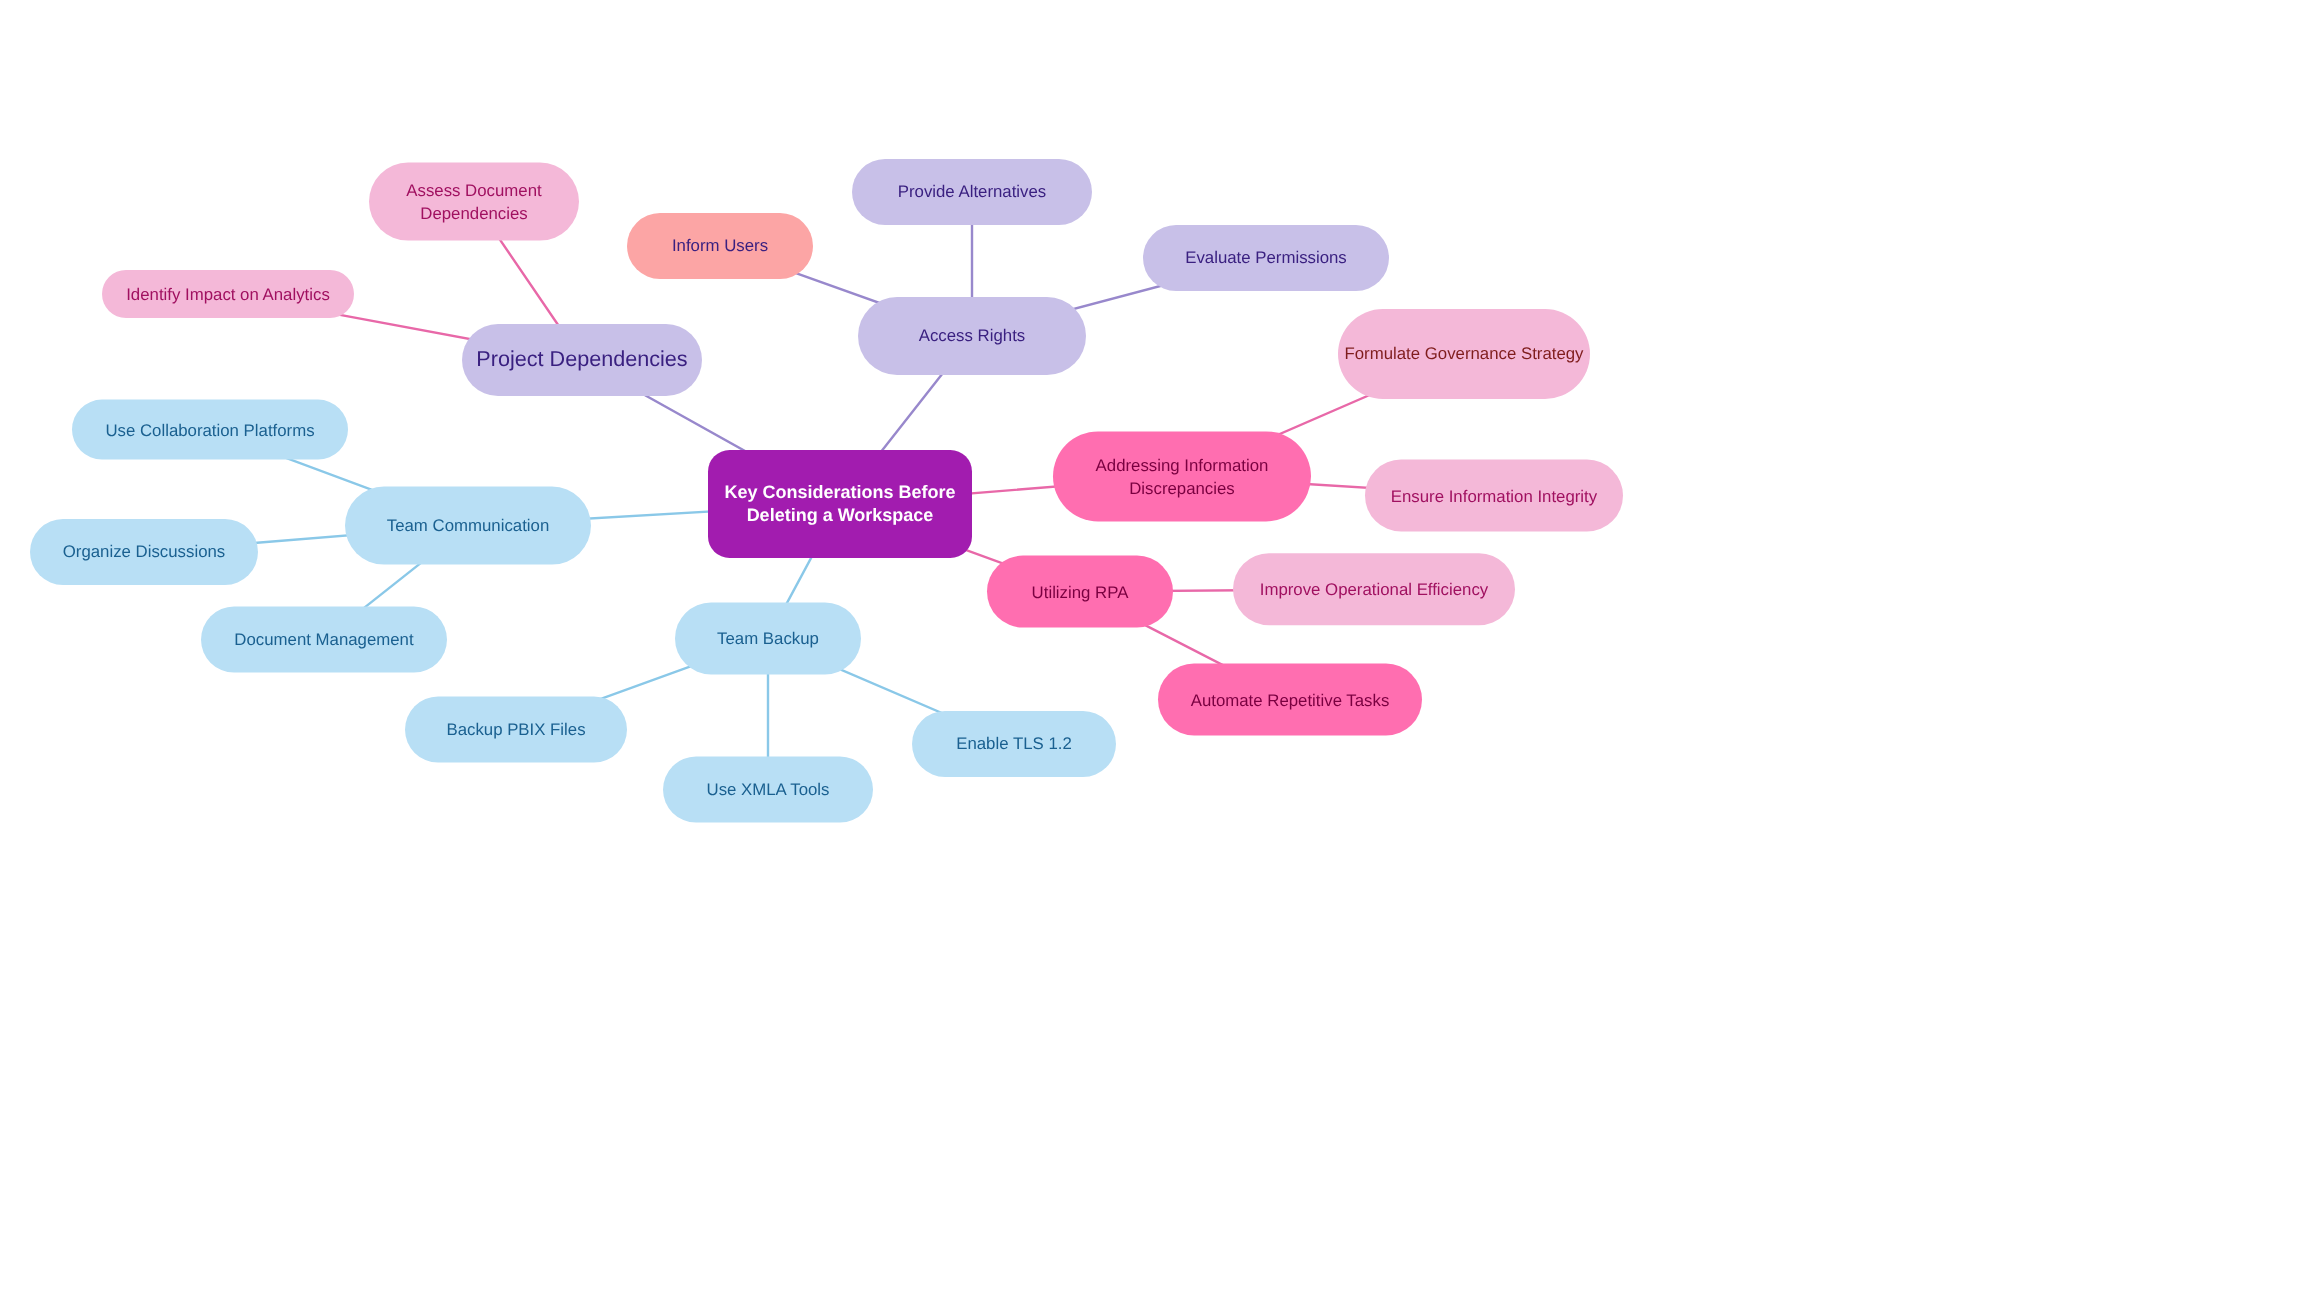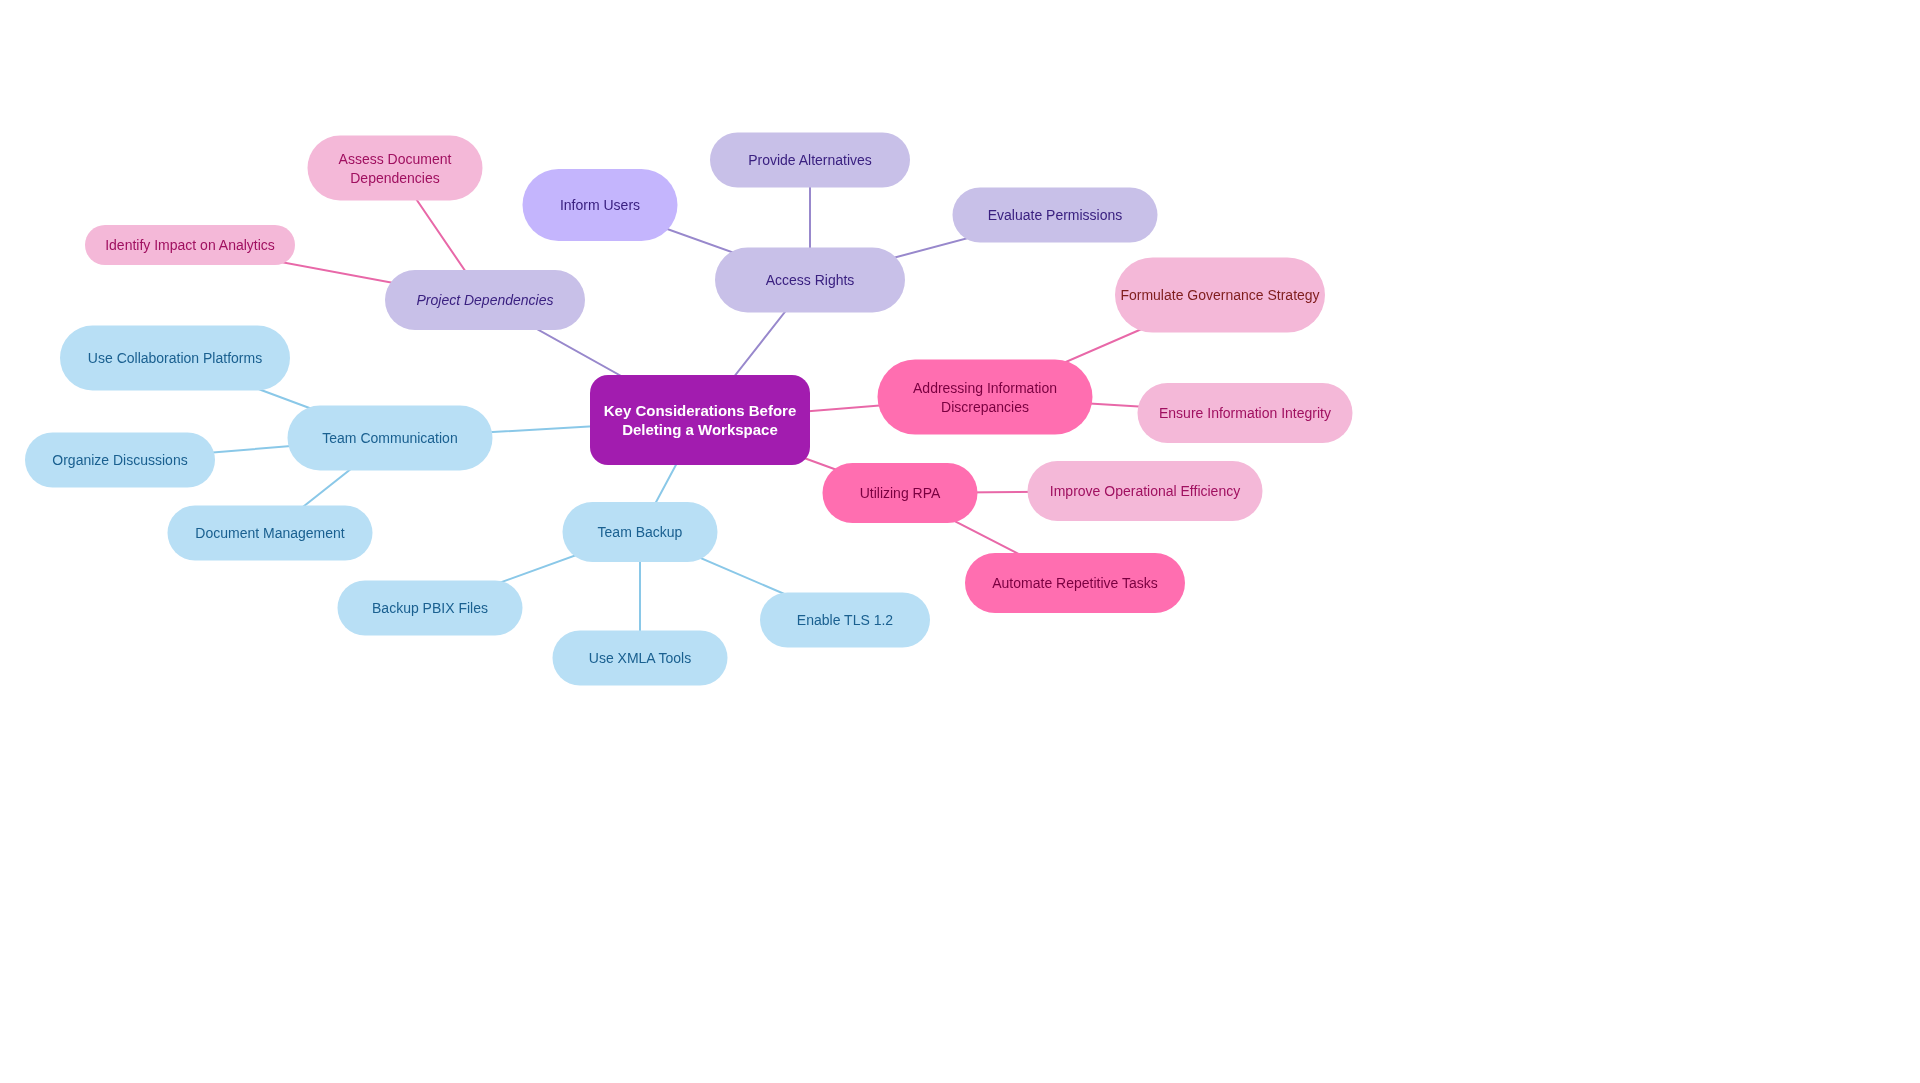--- a/index.html
+++ b/index.html
@@ -75,39 +75,39 @@
 <div id="mindmap">
     <div class="node node-center" style="left: 700px; top: 420px; width: 220px; height: 90px;">
       <span class="node-text">Key Considerations Before Deleting a Workspace</span>
     </div>
     <div class="node" style="left: 810px; top: 280px; width: 190px; height: 65px; background: rgb(200, 192, 232); color: rgb(58, 32, 128);">
       <span class="node-text" style="font-size:14px;font-weight:500;">Access Rights</span>
     </div>
     <div class="node" style="left: 810px; top: 160px; width: 200px; height: 55px; background: rgb(200, 192, 232); color: rgb(58, 32, 128);">
       <span class="node-text" style="font-size:14px;font-weight:500;">Provide Alternatives</span>
     </div>
-    <div class="node" style="left: 600px; top: 205px; width: 155px; height: 72px; background: #c4b5fd; color: rgb(58, 32, 128);">
+    <div class="node" style="left: 600px; top: 205px; width: 155px; height: 55px; background: #fca5a5; color: rgb(58, 32, 128);">
       <span class="node-text" style="font-size:14px;font-weight:500;">Inform Users</span>
     </div>
     <div class="node" style="left: 1055px; top: 215px; width: 205px; height: 55px; background: rgb(200, 192, 232); color: rgb(58, 32, 128);">
       <span class="node-text" style="font-size:14px;font-weight:500;">Evaluate Permissions</span>
     </div>
     <div class="node" style="left: 485px; top: 300px; width: 200px; height: 60px; background: rgb(200, 192, 232); color: rgb(58, 32, 128);">
-      <span class="node-text" style="font-size:14px;font-weight:500;font-style:italic;">Project Dependencies</span>
+      <span class="node-text" style="font-size:18px;font-weight:500;">Project Dependencies</span>
     </div>
     <div class="node" style="left: 395px; top: 168px; width: 175px; height: 65px; background: rgb(244, 184, 216); color: rgb(160, 16, 96);">
       <span class="node-text" style="font-size:14px;font-weight:500;">Assess Document Dependencies</span>
     </div>
     <div class="node" style="left: 190px; top: 245px; width: 210px; height: 40px; background: rgb(244, 184, 216); color: rgb(160, 16, 96);">
       <span class="node-text" style="font-size:14px;font-weight:500;">Identify Impact on Analytics</span>
     </div>
     <div class="node" style="left: 390px; top: 438px; width: 205px; height: 65px; background: rgb(184, 223, 245); color: rgb(26, 96, 144);">
       <span class="node-text" style="font-size:14px;font-weight:500;">Team Communication</span>
     </div>
-    <div class="node" style="left: 175px; top: 358px; width: 230px; height: 65px; background: rgb(184, 223, 245); color: rgb(26, 96, 144);">
+    <div class="node" style="left: 175px; top: 358px; width: 230px; height: 50px; background: rgb(184, 223, 245); color: rgb(26, 96, 144);">
       <span class="node-text" style="font-size:14px;font-weight:500;">Use Collaboration Platforms</span>
     </div>
     <div class="node" style="left: 120px; top: 460px; width: 190px; height: 55px; background: rgb(184, 223, 245); color: rgb(26, 96, 144);">
       <span class="node-text" style="font-size:14px;font-weight:500;">Organize Discussions</span>
     </div>
     <div class="node" style="left: 270px; top: 533px; width: 205px; height: 55px; background: rgb(184, 223, 245); color: rgb(26, 96, 144);">
       <span class="node-text" style="font-size:14px;font-weight:500;">Document Management</span>
     </div>
     <div class="node" style="left: 640px; top: 532px; width: 155px; height: 60px; background: rgb(184, 223, 245); color: rgb(26, 96, 144);">
       <span class="node-text" style="font-size:14px;font-weight:500;">Team Backup</span>

